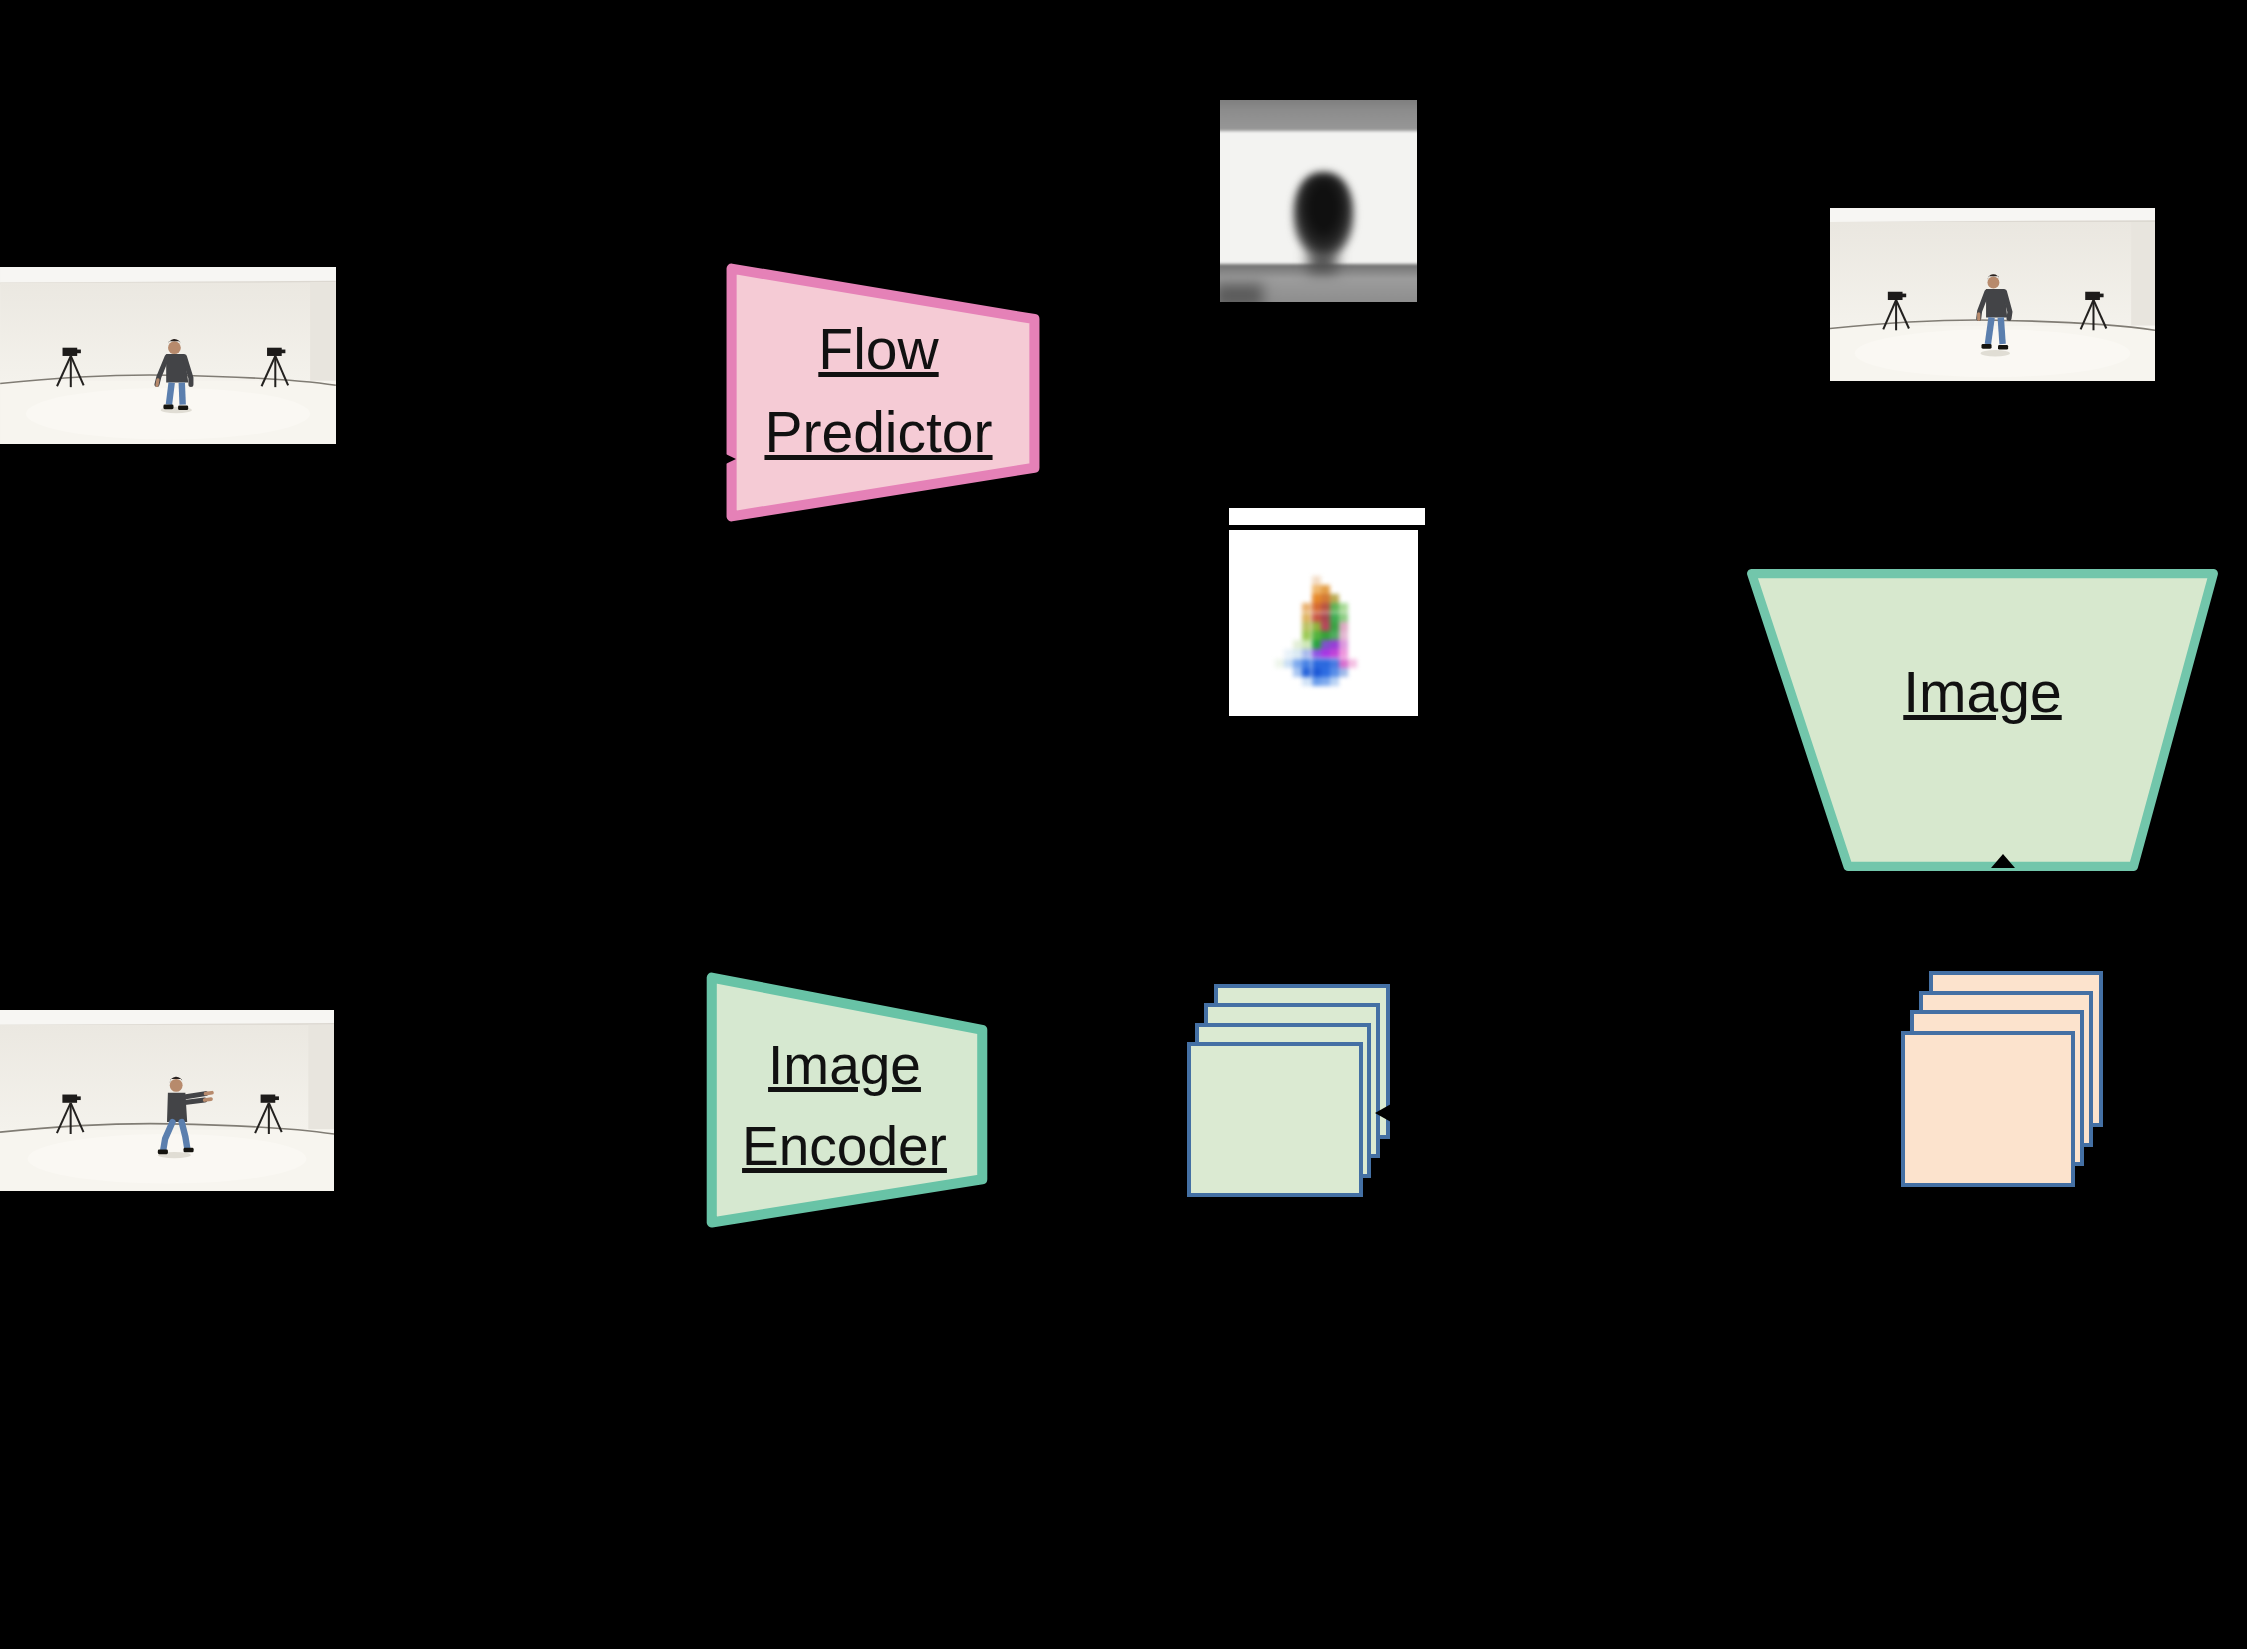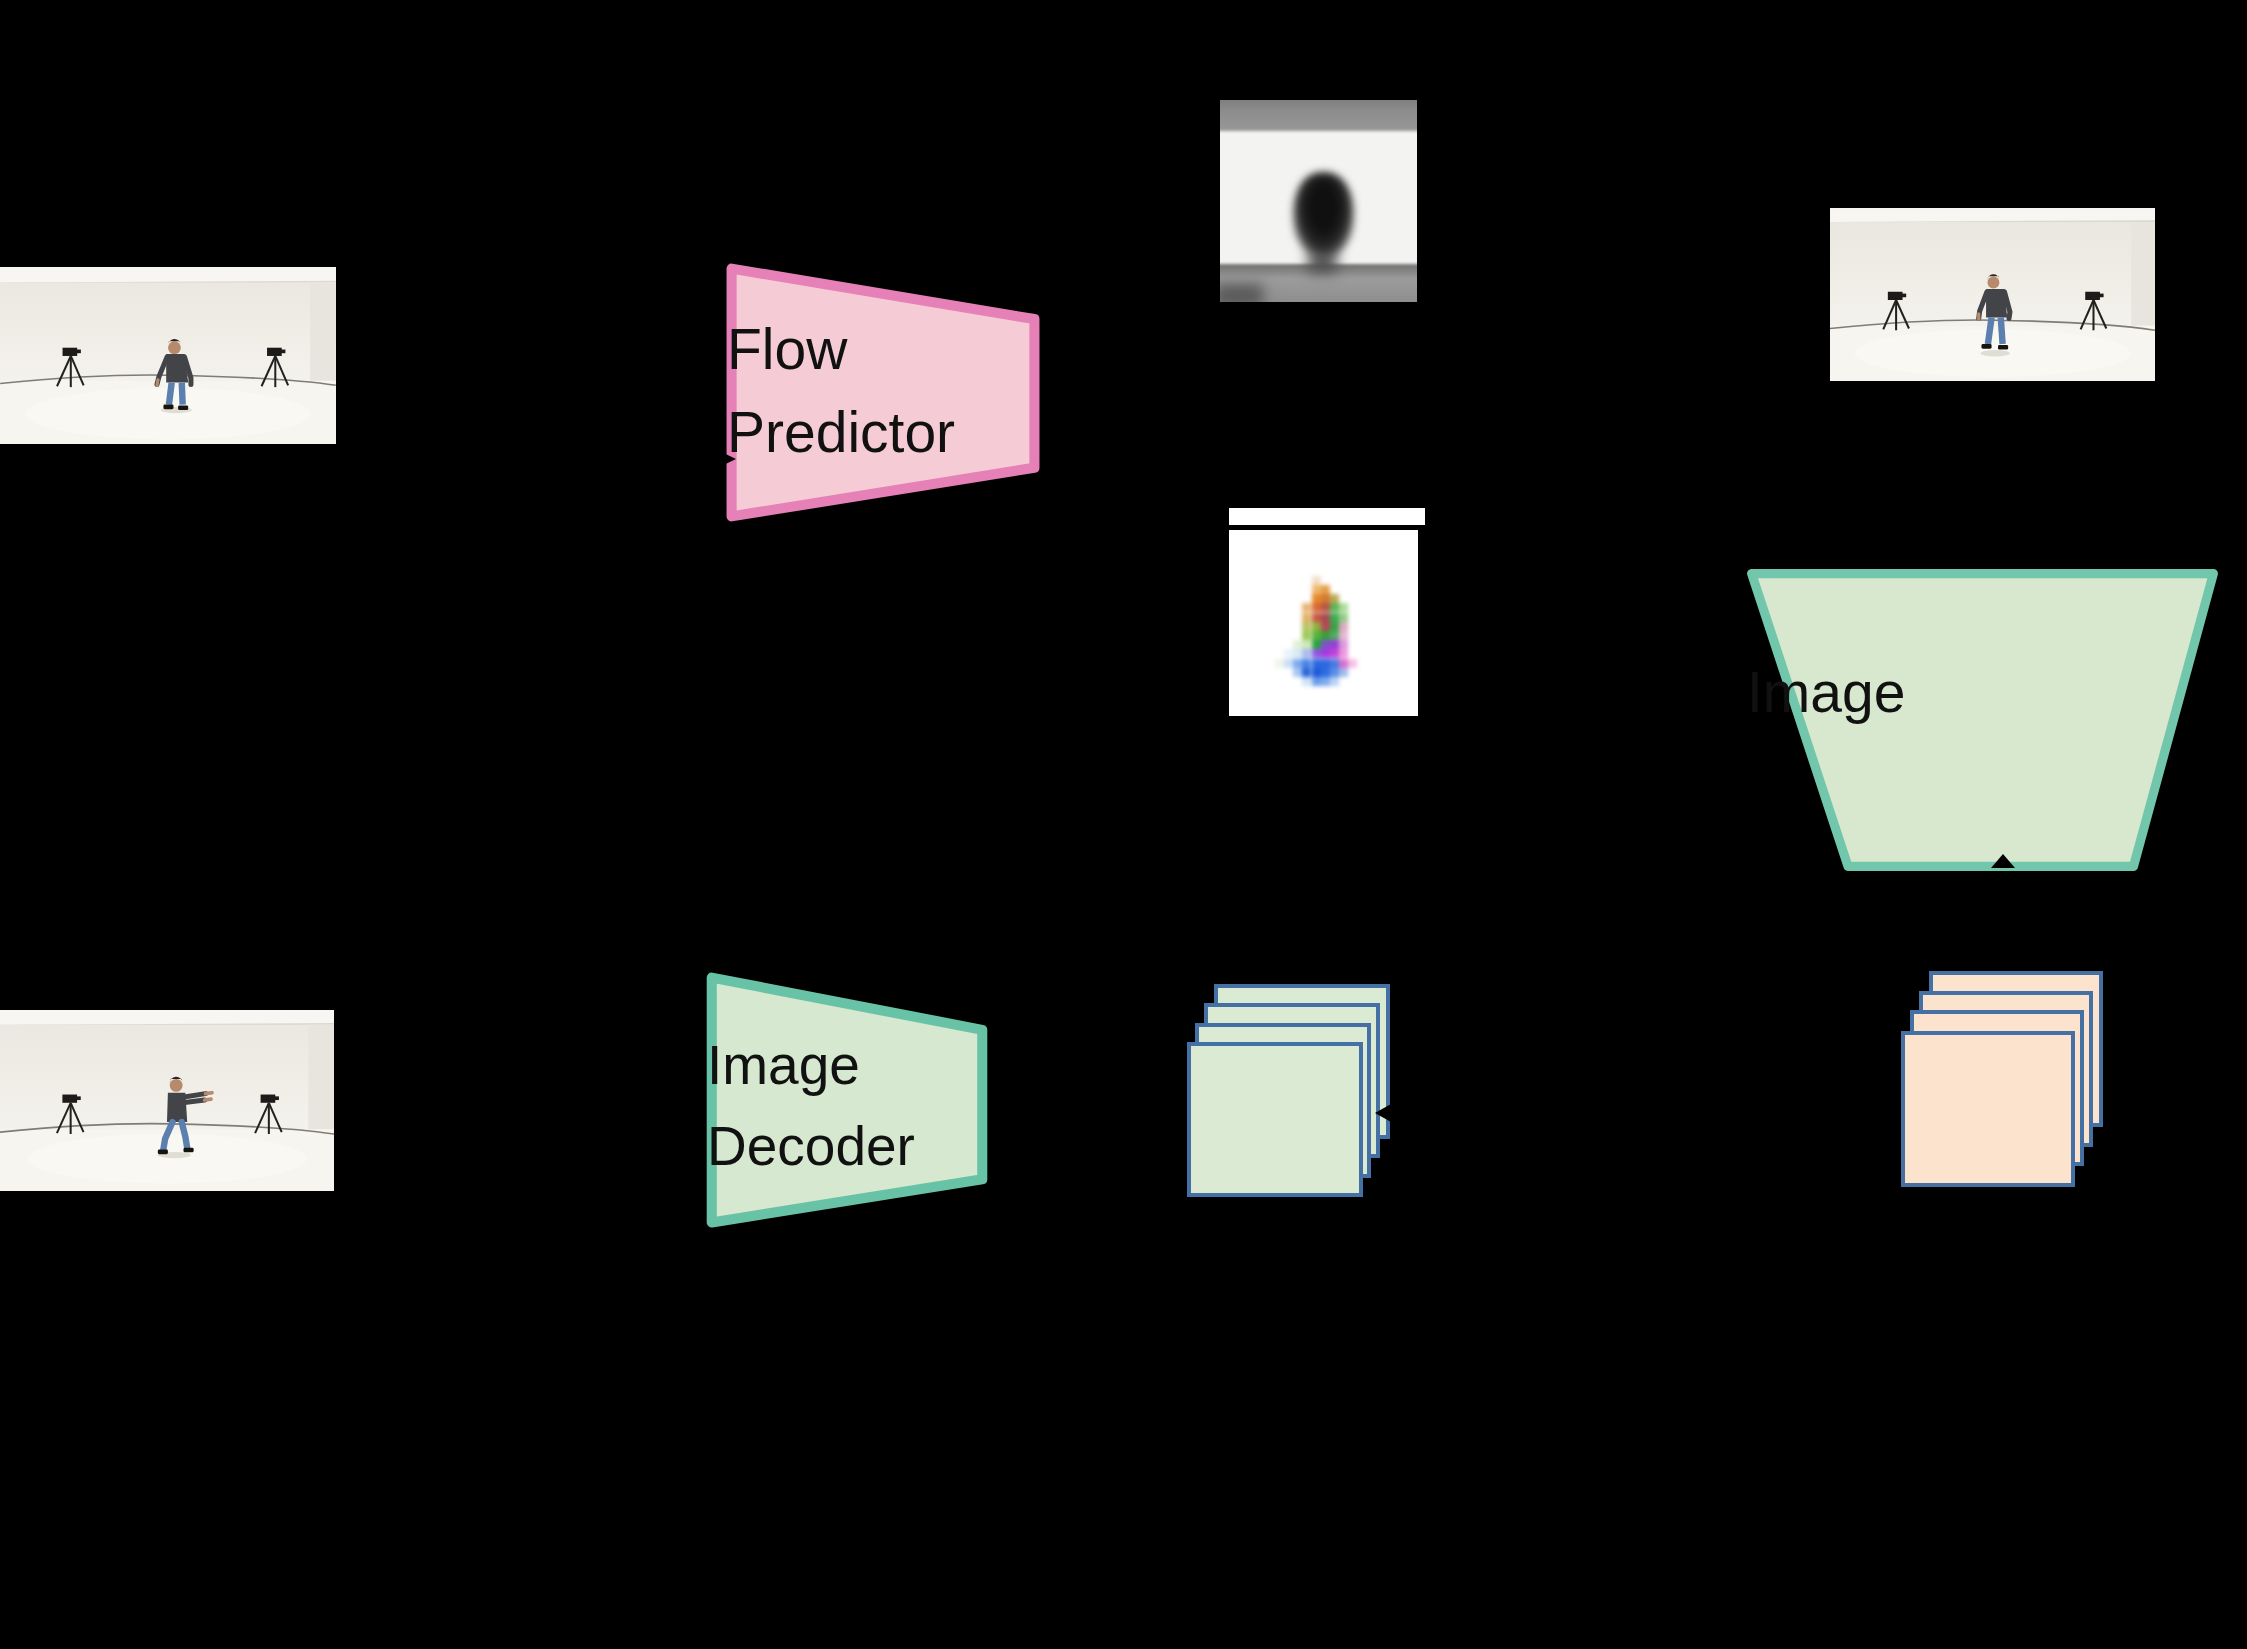--- a/index.html
+++ b/index.html
@@ -12,22 +12,22 @@
   #photo-tl{left:0;top:291;width:336px;height:177px;left:0px;top:267px;}
   #photo-tr{left:1830px;top:208px;width:325px;height:173px;}
   #photo-bl{left:0px;top:1010px;width:334px;height:181px;}
 
   
   .trap{position:absolute;overflow:visible;}
   .pred-poly{fill:var(--c-pred-fill);stroke:var(--c-pred-border);stroke-width:11;stroke-linejoin:round;}
   .enc-poly{fill:var(--c-enc-fill);stroke:var(--c-enc-border);stroke-width:11;stroke-linejoin:round;}
   .dec-poly{fill:var(--c-dec-fill);stroke:var(--c-dec-border);stroke-width:10;stroke-linejoin:round;}
 
-  .node-label{position:absolute;color:var(--c-text);text-align:left;
-              font-size:57px;line-height:83px;letter-spacing:0px;}
+  .node-label{position:absolute;color:var(--c-text);text-align:center;
+              font-size:57px;line-height:83px;letter-spacing:0px;text-decoration:underline;}
   #flow-label{left:727px;top:308px;width:303px;}
   #decoder-label{left:1747px;top:651px;width:471px;}
   #encoder-label{left:707px;top:1025px;width:275px;font-size:55px;line-height:81px;}
 
   
   #occupancy{position:absolute;left:1220px;top:100px;width:197px;height:202px;
              background:var(--c-occ-bg);overflow:hidden;}
   #occupancy .soft{position:absolute;inset:0;filter:blur(1.4px);}
   #occ-band-top{position:absolute;left:-3.7px;right:-3.7px;top:-3.7px;height:35px;
       background:linear-gradient(#7a7a7a,#8d8d8d 45%,#979797);}
@@ -303,21 +303,21 @@
         <rect x="200" y="150" width="11" height="5" rx="1.5" fill="#15140f"></rect>
       </g>
     </svg>
   </div>
 
   <svg class="trap" id="image-encoder" style="left:707px;top:973px;" width="280" height="254" viewBox="0 0 305 277">
     <polygon class="enc-poly" points="5,5 300,62 300,225 5,272"></polygon>
   </svg>
   <div class="node-label" id="encoder-label">
     <div>Image</div>
-    <div>Decoder</div>
+    <div>Encoder</div>
   </div>
 
   <div class="stack" id="stack-features">
     <div class="card c1"></div>
     <div class="card c2"></div>
     <div class="card c3"></div>
     <div class="card c4"></div>
   </div>
   <div class="arrowhead" id="notch-feature-stack"></div>
 

